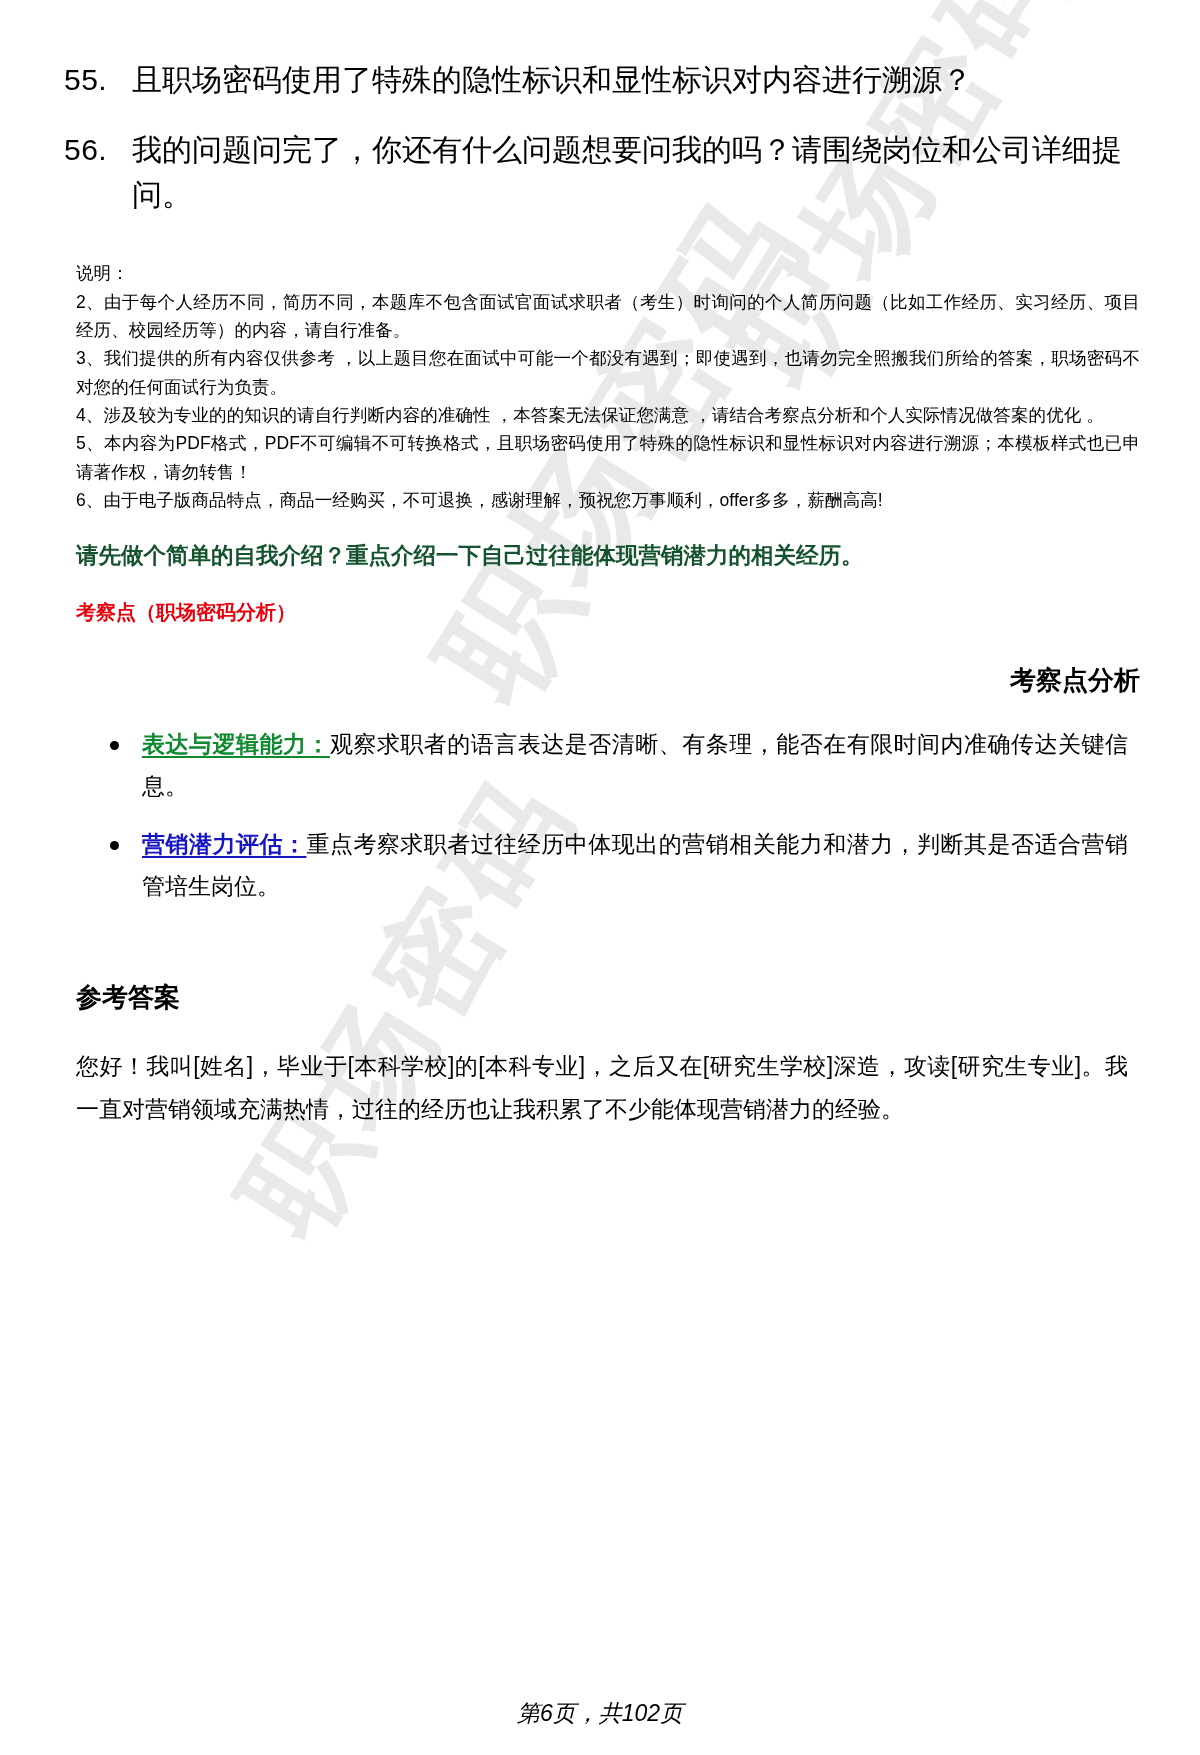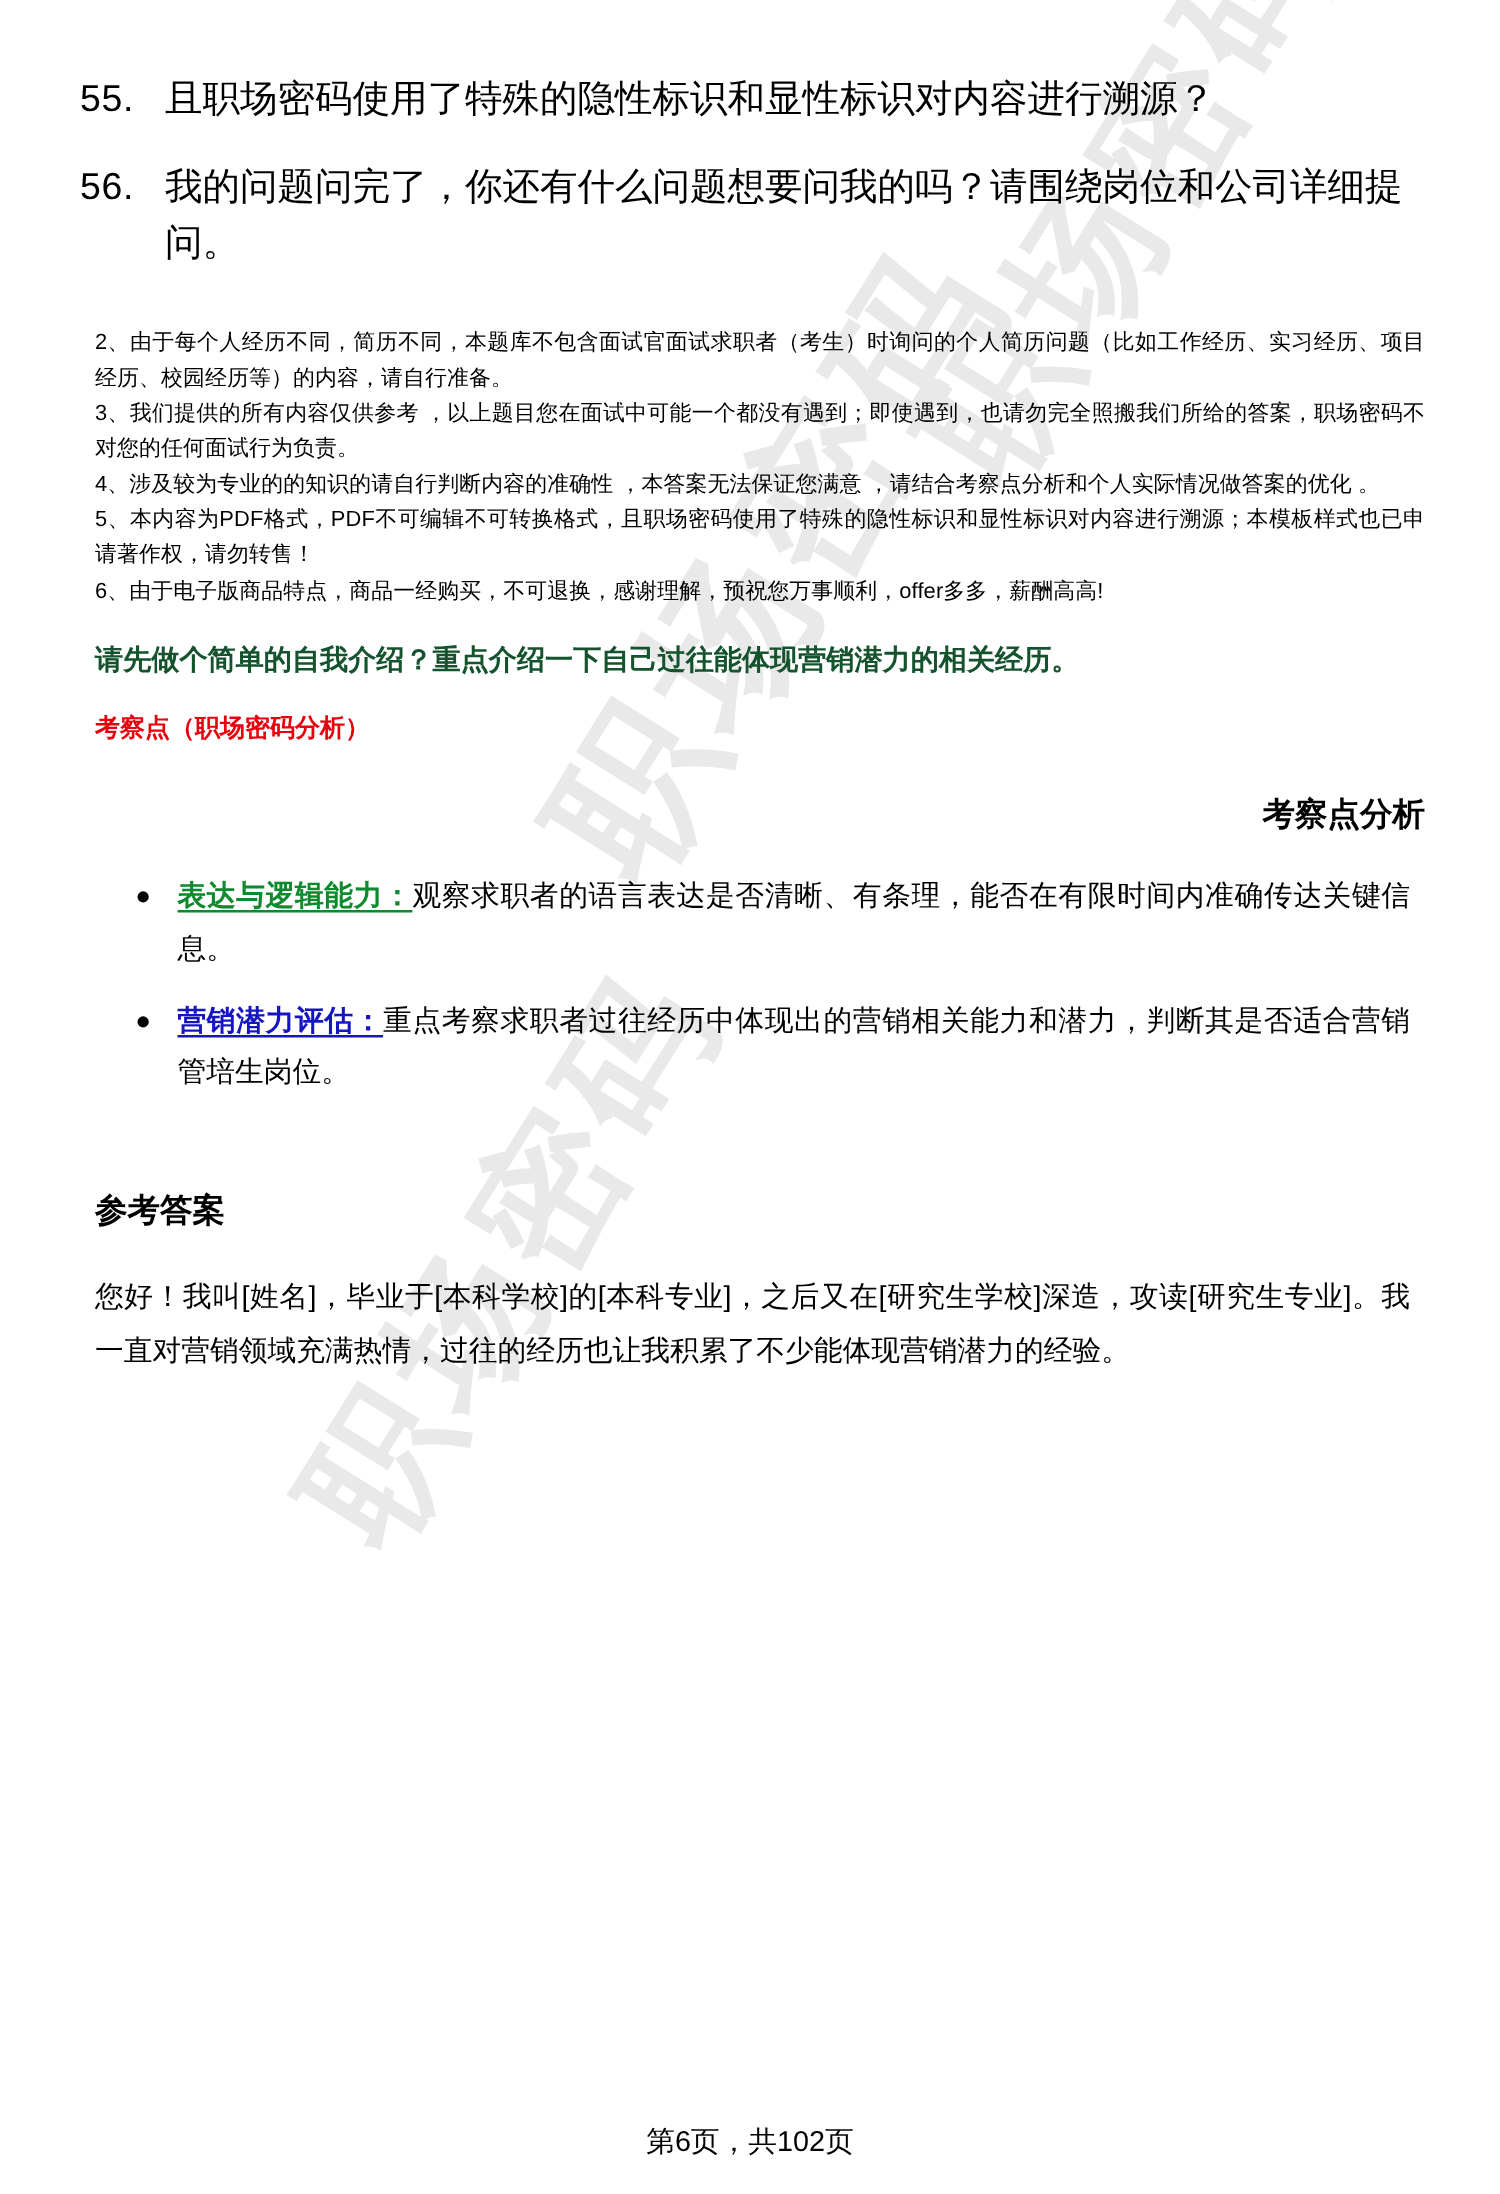--- a/index.html
+++ b/index.html
@@ -169,20 +169,21 @@
   
   .page-footer {
     position: absolute;
     left: 0;
     bottom: 26px;
     width: 1200px;
     text-align: center;
     font-size: 23px;
     color: #000000;
     z-index: 3;
+    font-style: italic;
   }
 </style>
 </head>
 <body>
 
 <div class="watermark">
   <div class="wm-text wm-a">职场密码</div>
   <div class="wm-text wm-b">职场密码</div>
   <div class="wm-text wm-c">职场密码</div>
 </div>
@@ -194,20 +195,21 @@
       <span class="q-num">55.</span>
       <span class="q-text">且职场密码使用了特殊的隐性标识和显性标识对内容进行溯源？</span>
     </div>
     <div class="question">
       <span class="q-num">56.</span>
       <span class="q-text">我的问题问完了，你还有什么问题想要问我的吗？请围绕岗位和公司详细提问。</span>
     </div>
   </div>
 
   <div class="notes">
+    <div class="note-line notes-title">说明：</div>
     <div class="note-line">2、由于每个人经历不同，简历不同，本题库不包含面试官面试求职者（考生）时询问的个人简历问题（比如工作经历、实习经历、项目经历、校园经历等）的内容，请自行准备。</div>
     <div class="note-line">3、我们提供的所有内容仅供参考 ，以上题目您在面试中可能一个都没有遇到；即使遇到，也请勿完全照搬我们所给的答案，职场密码不对您的任何面试行为负责。</div>
     <div class="note-line">4、涉及较为专业的的知识的请自行判断内容的准确性 ，本答案无法保证您满意 ，请结合考察点分析和个人实际情况做答案的优化 。</div>
     <div class="note-line">5、本内容为PDF格式，PDF不可编辑不可转换格式，且职场密码使用了特殊的隐性标识和显性标识对内容进行溯源；本模板样式也已申请著作权，请勿转售！</div>
     <div class="note-line">6、由于电子版商品特点，商品一经购买，不可退换，感谢理解，预祝您万事顺利，offer多多，薪酬高高!</div>
   </div>
 
   <div class="red-bold-heading">请先做个简单的自我介绍？重点介绍一下自己过往能体现营销潜力的相关经历。</div>
 
   <div class="red-sub-heading">考察点（职场密码分析）</div>

